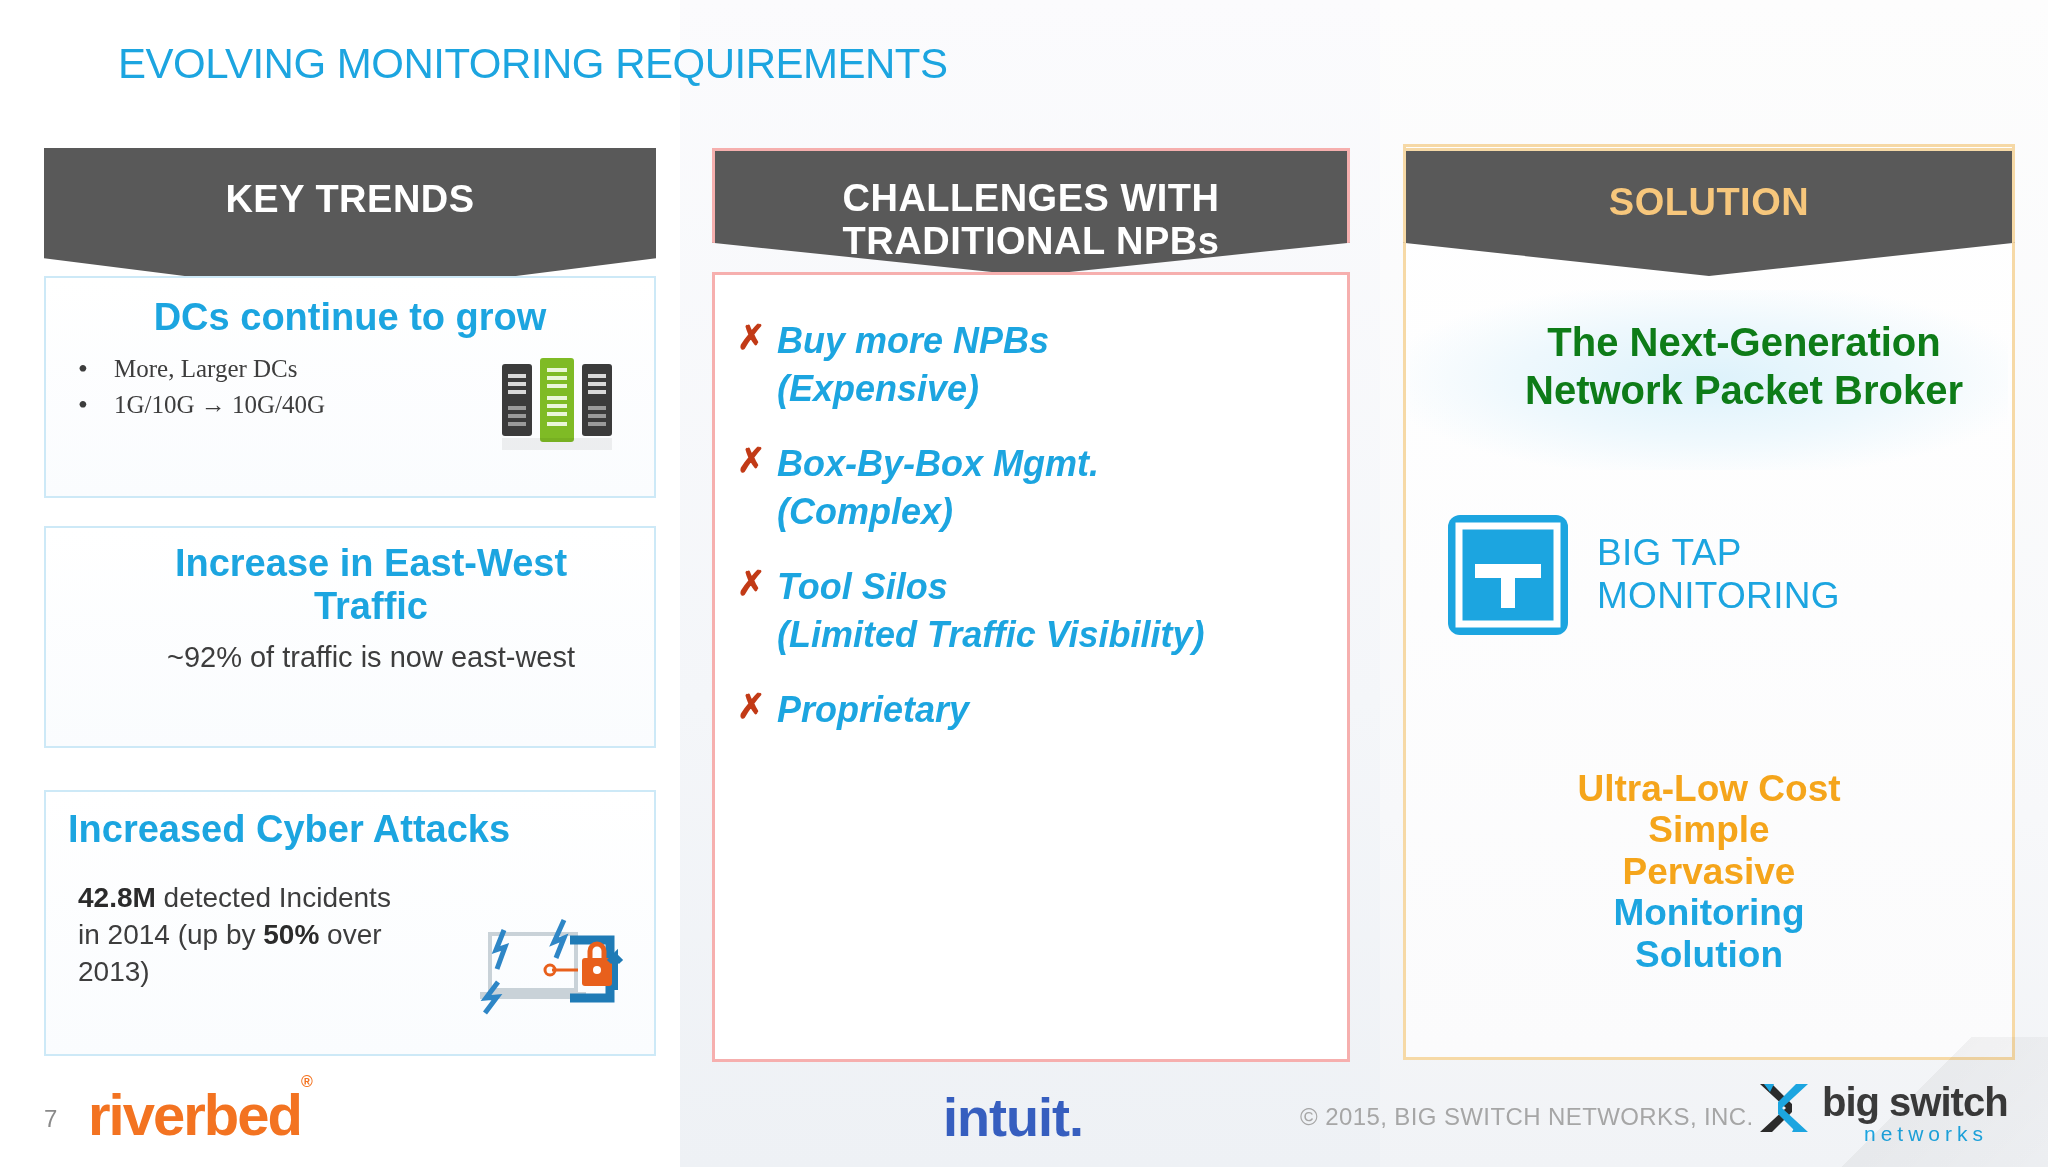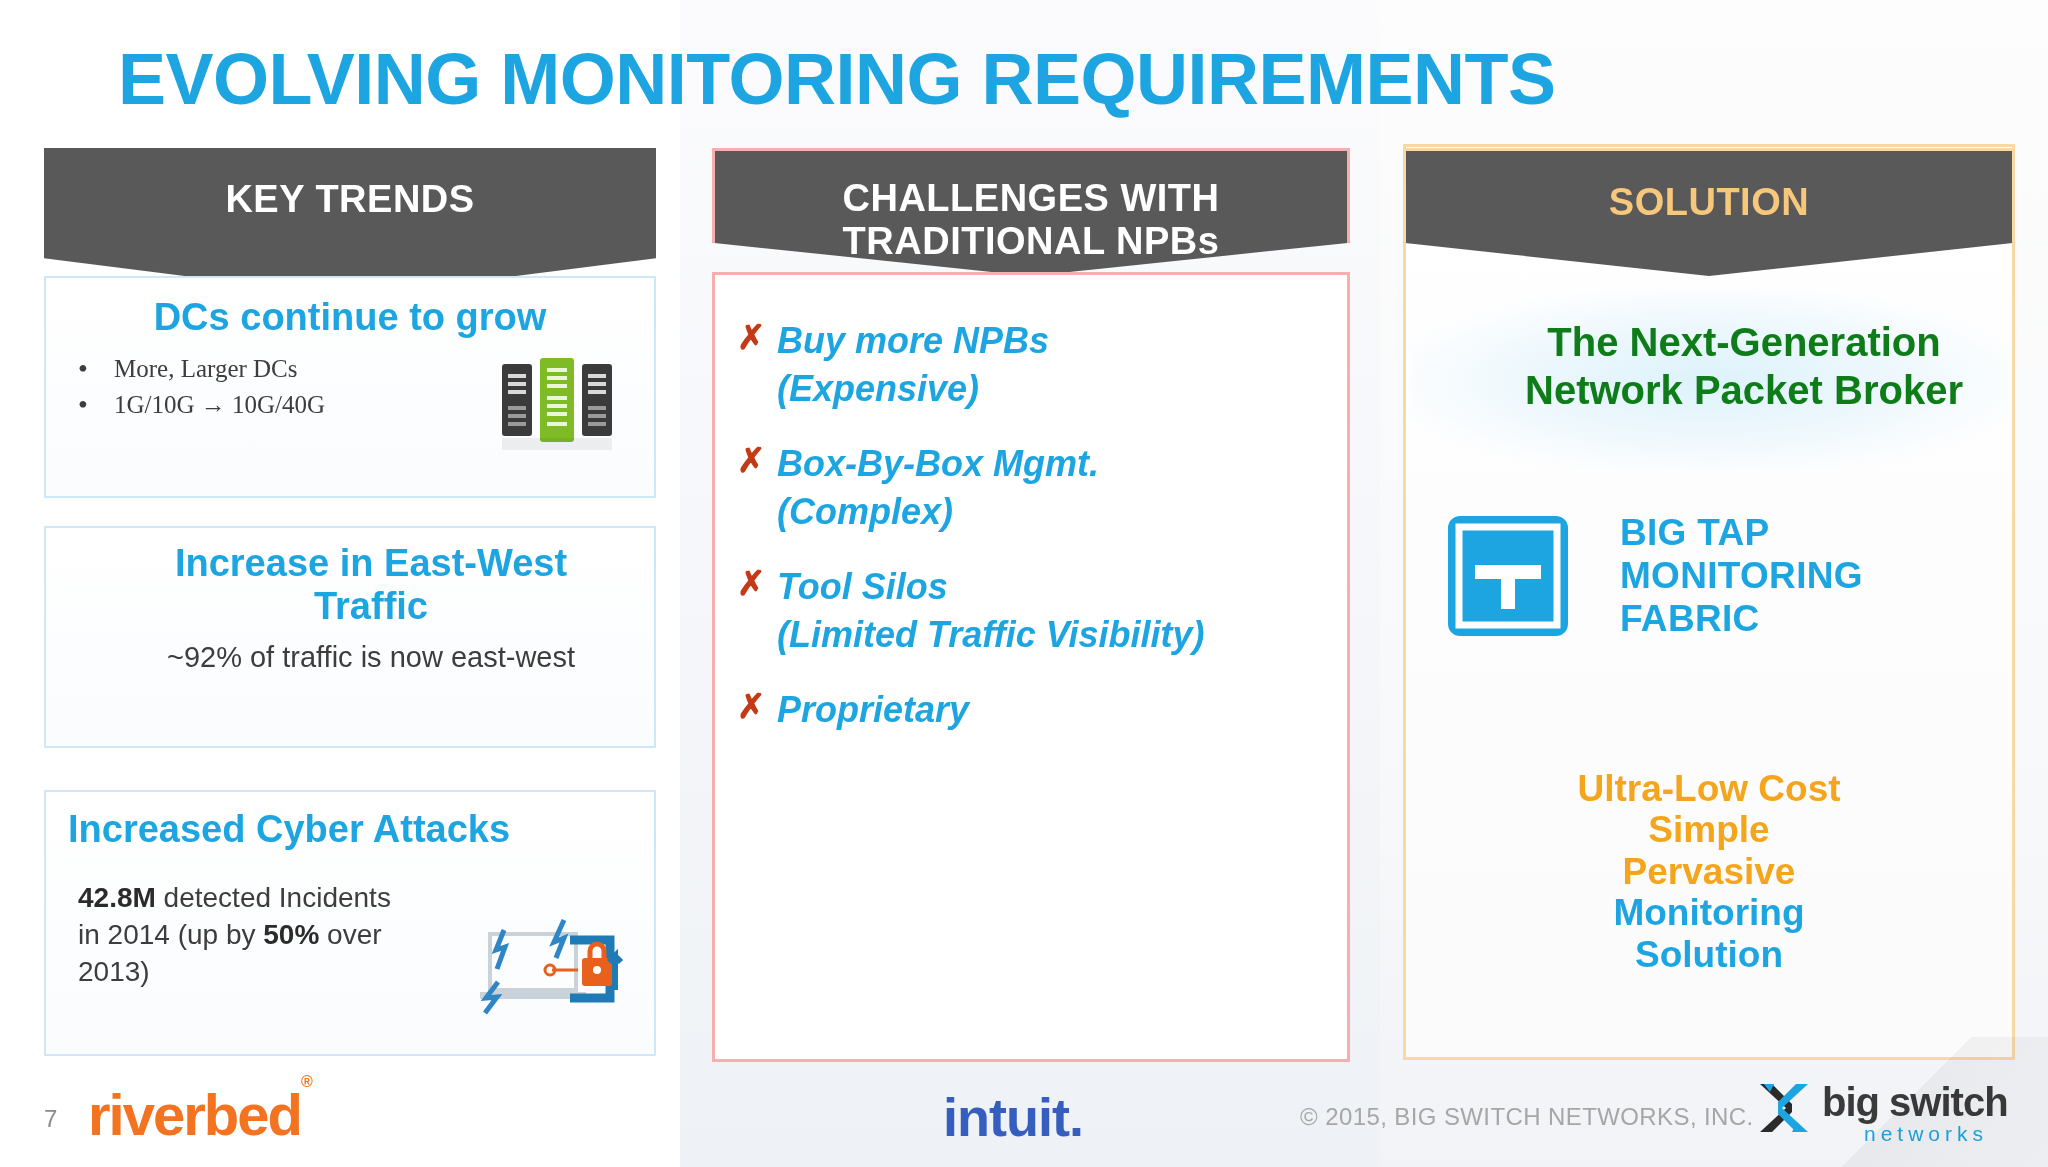--- a/index.html
+++ b/index.html
@@ -17,22 +17,22 @@
     background: #ffffff;
     overflow: hidden;
   }
 
   
   #slide-title {
     position: absolute;
     left: 118px;
     top: 42px;
     width: 1400px;
-    font-size: 72px;
-    font-weight: bold;
+    font-size: 42px;
+    font-weight: normal;
     letter-spacing: -0.5px;
     color: #1CA5E0;
     line-height: 1.05;
     white-space: nowrap;
   }
 
   
   .column {
     position: absolute;
     top: 148px;
@@ -234,24 +234,23 @@
     gap: 26px;
   }
   #bigtap-icon {
     width: 126px;
     height: 126px;
     flex: 0 0 126px;
   }
   #bigtap-label {
     color: #1CA5E0;
     font-size: 37px;
-    font-weight: bold;
+    font-weight: normal;
     line-height: 1.16;
     letter-spacing: 0.3px;
-    margin-left: 23px;
   }
   #benefits {
     position: absolute;
     left: 1403px;
     top: 768px;
     width: 612px;
     text-align: center;
     font-size: 37px;
     font-weight: bold;
     line-height: 1.12;
@@ -465,21 +464,20 @@
     <svg id="bigtap-icon" viewBox="0 0 126 126">
       <rect x="3" y="3" width="120" height="120" rx="12" fill="#1CA5E0"></rect>
       <rect x="14" y="14" width="98" height="98" fill="none" stroke="#ffffff" stroke-width="7"></rect>
       <rect x="30" y="52" width="66" height="14" fill="#ffffff"></rect>
       <rect x="56" y="52" width="14" height="44" fill="#ffffff"></rect>
       <rect x="54" y="50" width="18" height="6" fill="#1CA5E0" opacity="0.0"></rect>
     </svg>
     <div id="bigtap-label">
       <div>BIG TAP</div>
       <div>MONITORING</div>
-      <div>FABRIC</div>
     </div>
   </div>
 
   <div id="benefits">
     <div class="orange">Ultra-Low Cost</div>
     <div class="orange">Simple</div>
     <div class="orange">Pervasive</div>
     <div class="blue">Monitoring</div>
     <div class="blue">Solution</div>
   </div>

